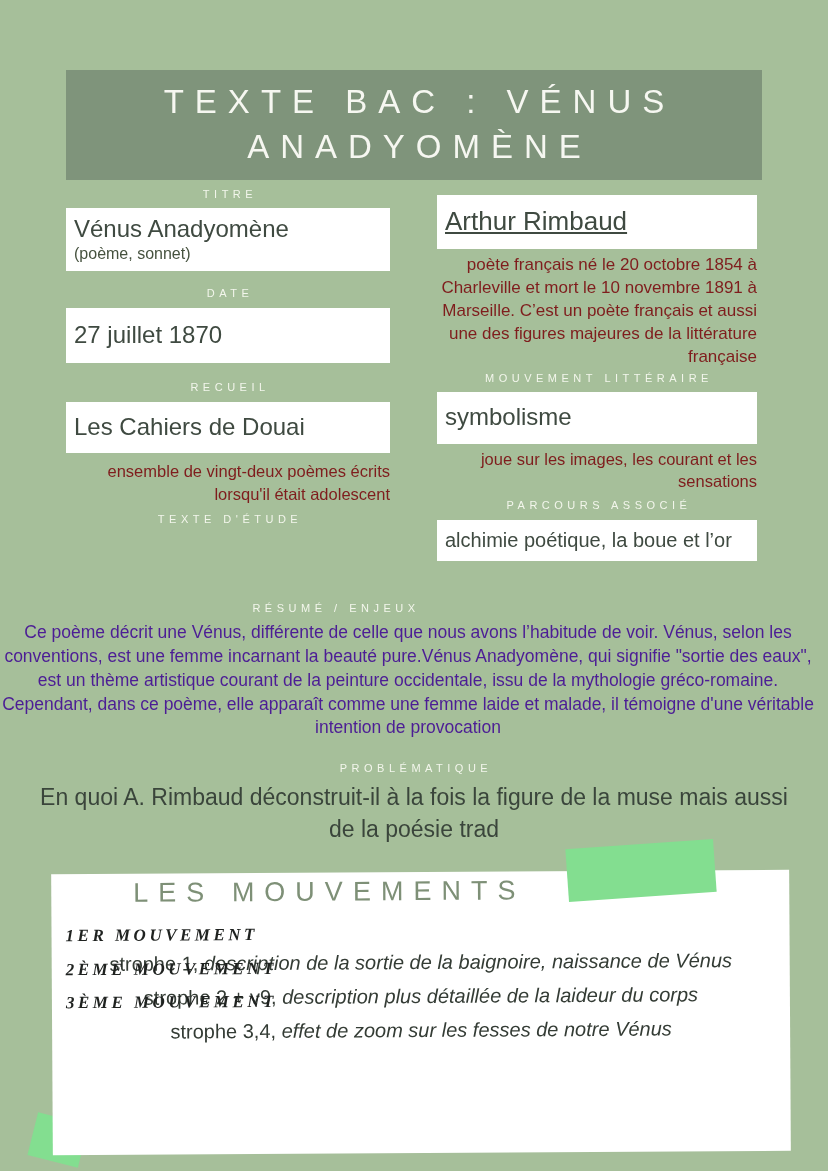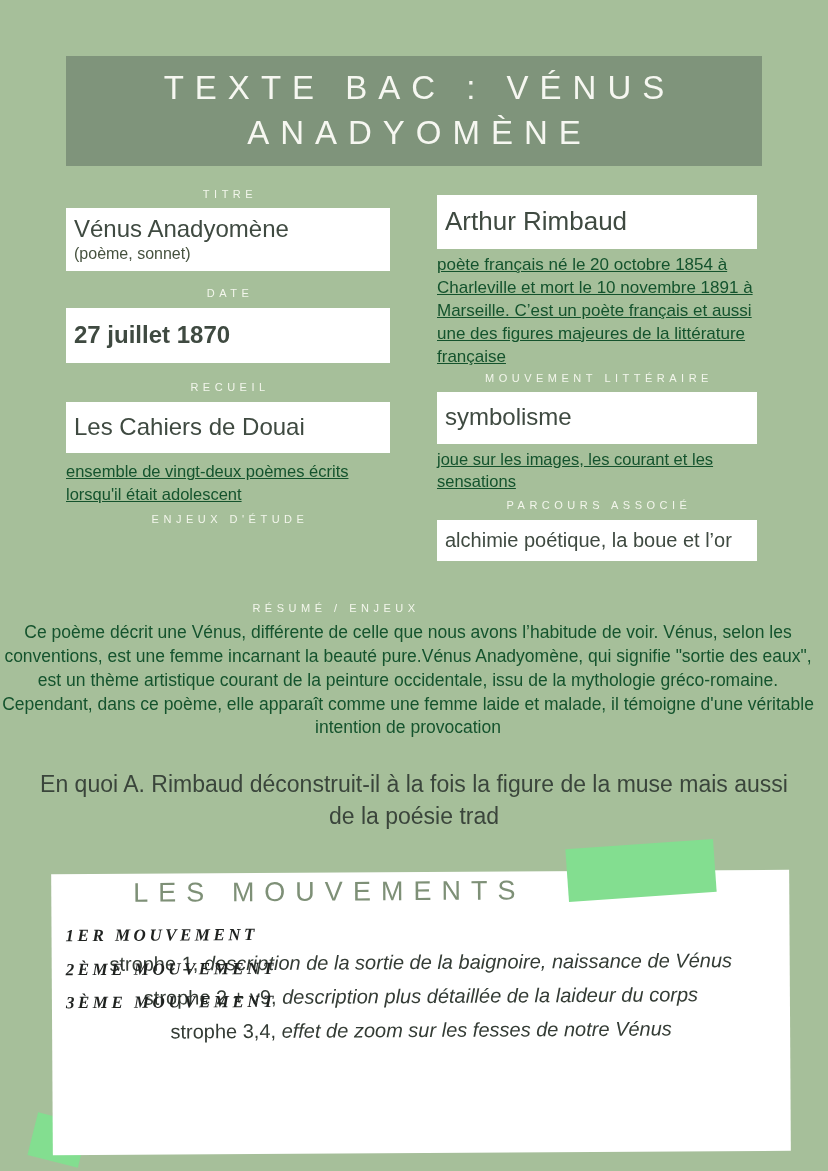--- a/index.html
+++ b/index.html
@@ -6,21 +6,21 @@
   .page{
     position:relative;
     width:828px;height:1171px;
     background:#a6bf9a;
     overflow:hidden;
     font-family:"Liberation Sans", sans-serif;
     color:#3f4a41;
   }
   
   .banner{
-    position:absolute;left:66px;top:56px;width:696px;height:110px;
+    position:absolute;left:66px;top:70px;width:696px;height:110px;
     background:#7f947b;
     display:flex;flex-direction:column;align-items:center;justify-content:center;
   }
   .banner .t-line{
     color:#f6f7f1;font-size:33px;letter-spacing:11px;padding-left:11px;
     line-height:1.35;font-weight:400;text-align:center;white-space:nowrap;
   }
   
   .columns{
     position:absolute;left:66px;top:188px;width:691px;
@@ -31,28 +31,28 @@
     padding-left:4px;font-weight:500;line-height:1.2;
   }
   .white-box{
     background:#ffffff;margin-top:7px;padding:7px 8px 8px 8px;
   }
   .box-value{font-size:24px;color:#3f4a41;line-height:1.2;}
   .box-value.big{font-size:26px;}
   .box-value.small{font-size:20px;line-height:1.3;}
   .box-subvalue{font-size:16px;color:#46523f;line-height:1.15;margin-top:1px;}
   .caption{
-    text-align:left;font-size:16.5px;color:#14532d;line-height:1.35;margin-top:7px;text-decoration:underline;
+    text-align:right;font-size:16.5px;color:#7f1d1d;line-height:1.35;margin-top:7px;
   }
   .field{margin-bottom:13px;}
   .field.tight{margin-bottom:7px;}
   
   .resume{position:absolute;left:0;top:602px;width:668px;text-align:center;}
   .resume-text{
-    margin:6px auto 0;width:816px;font-size:17.5px;line-height:1.36;color:#14532d;
+    margin:6px auto 0;width:816px;font-size:17.5px;line-height:1.36;color:#4c1d95;
     text-align:center;
   }
   .problematique{position:absolute;left:0;top:762px;width:828px;text-align:center;}
   .problem-text{
     margin:6px auto 0;width:756px;font-size:23px;line-height:1.4;color:#3a453b;
     text-align:center;
   }
   
   .mint-stroke{
     position:absolute;left:567px;top:844px;width:148px;height:53px;
@@ -102,41 +102,41 @@
         <div class="field-label">TITRE</div>
         <div class="white-box">
           <div class="box-value">Vénus Anadyomène</div>
           <div class="box-subvalue">(poème, sonnet)</div>
         </div>
       </div>
 
       <div class="field" style="margin-top:16px;">
         <div class="field-label">DATE</div>
         <div class="white-box">
-          <div class="box-value" style="padding:6px 0;font-weight:bold;">27 juillet 1870</div>
+          <div class="box-value" style="padding:6px 0;">27 juillet 1870</div>
         </div>
       </div>
 
       <div class="field tight" style="margin-top:18px;">
         <div class="field-label">RECUEIL</div>
         <div class="white-box">
           <div class="box-value" style="padding:4px 0;">Les Cahiers de Douai</div>
         </div>
         <div class="caption">ensemble de vingt-deux poèmes écrits lorsqu'il était adolescent</div>
       </div>
 
       <div class="field" style="margin-top:8px;">
-        <div class="field-label">ENJEUX D'ÉTUDE</div>
+        <div class="field-label">TEXTE D'ÉTUDE</div>
       </div>
     </div>
 
     <div class="col">
       <div class="field tight">
         <div class="white-box">
-          <div class="box-value big" style="padding:4px 0;">Arthur Rimbaud</div>
+          <div class="box-value big" style="padding:4px 0;text-decoration:underline;">Arthur Rimbaud</div>
         </div>
         <div class="caption" style="font-size:17px;margin-top:5px;">poète français né le 20 octobre 1854 à Charleville et mort le 10 novembre 1891 à Marseille. C’est un poète français et aussi une des figures majeures de la littérature française</div>
       </div>
 
       <div class="field tight" style="margin-top:-4px;">
         <div class="field-label">MOUVEMENT LITTÉRAIRE</div>
         <div class="white-box">
           <div class="box-value" style="padding:4px 0;">symbolisme</div>
         </div>
         <div class="caption" style="margin-top:4px;">joue sur les images, les courant et les sensations</div>
@@ -150,20 +150,21 @@
       </div>
     </div>
   </div>
 
   <div class="resume">
     <div class="field-label">RÉSUMÉ / ENJEUX</div>
     <div class="resume-text">Ce poème décrit une Vénus, différente de celle que nous avons l’habitude de voir. Vénus, selon les conventions, est une femme incarnant la beauté pure.Vénus Anadyomène, qui signifie "sortie des eaux", est un thème artistique courant de la peinture occidentale, issu de la mythologie gréco-romaine. Cependant, dans ce poème, elle apparaît comme une femme laide et malade, il témoigne d'une véritable intention de provocation</div>
   </div>
 
   <div class="problematique">
+    <div class="field-label">PROBLÉMATIQUE</div>
     <div class="problem-text">En quoi A. Rimbaud déconstruit-il à la fois la figure de la muse mais aussi de la poésie trad</div>
   </div>
 
   <div class="mint-stroke"></div>
   <div class="mint-corner"></div>
 
   <div class="card">
     <div class="card-heading">LES MOUVEMENTS</div>
 
     <div class="mv">

